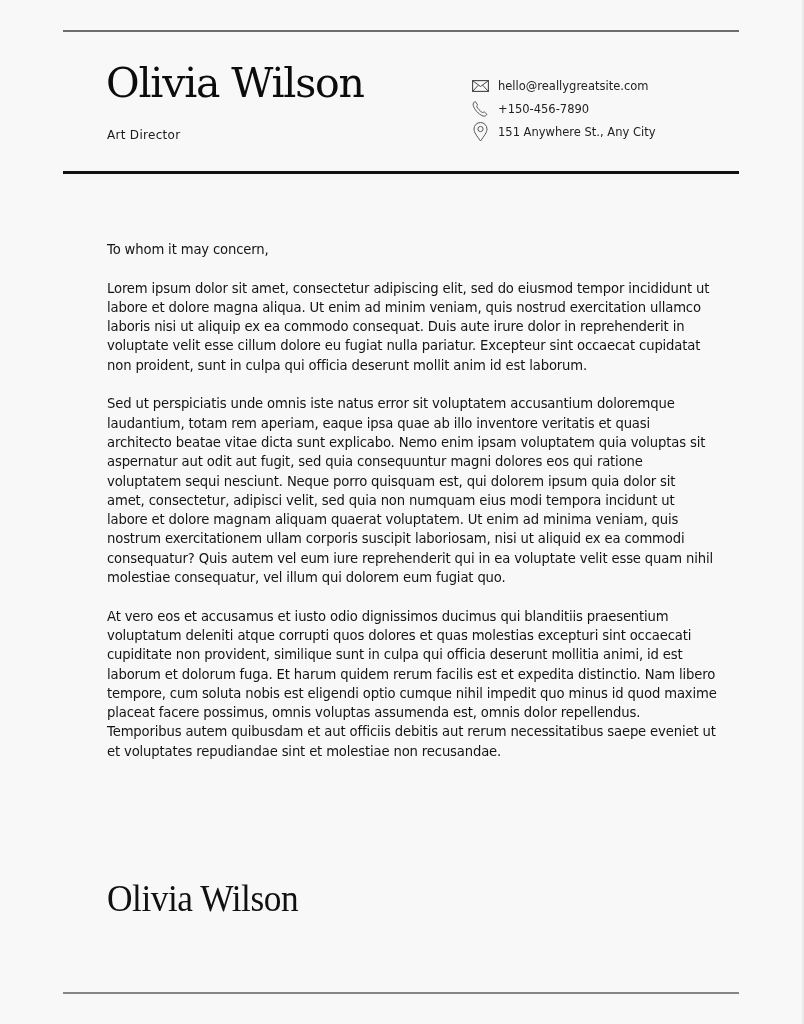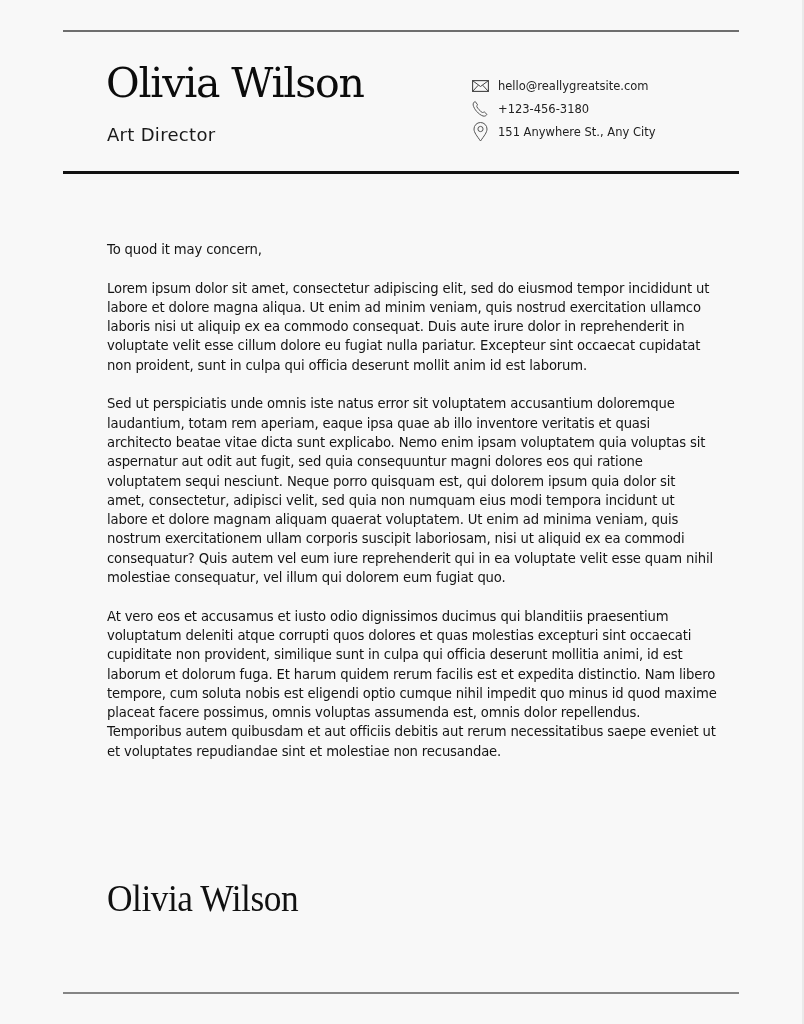--- a/index.html
+++ b/index.html
@@ -13,21 +13,21 @@
   .rule-head { position:absolute; left:63px; top:171px; width:676px; height:3px; background:#111; }
   .rule-bottom { position:absolute; left:63px; top:992px; width:676px; height:2px; background:#858585; }
 
   .name {
     position:absolute; left:106px; top:57px;
     font-family:"DejaVu Serif", serif; font-size:41px; letter-spacing:-1.2px;
     color:#0c0c0c; line-height:52px; white-space:nowrap;
   }
   .role {
     position:absolute; left:107px; top:123px;
-    font-size:18px; letter-spacing:0.3px; color:#1a1a1a; line-height:24px;
+    font-size:12px; letter-spacing:0.3px; color:#1a1a1a; line-height:24px;
   }
   .contacts { position:absolute; left:470px; top:74px; }
   .contact { display:flex; align-items:center; height:23px; }
   .contact .ic { width:20px; height:20px; margin-right:8px; display:flex; align-items:center; justify-content:center; }
   .contact .txt { font-size:11.5px; color:#222; white-space:nowrap; }
 
   .letter {
     position:absolute; left:107px; top:240px; width:610px;
     font-size:13.2px; line-height:19.3px; color:#141414; letter-spacing:-0.15px;
   }
@@ -56,37 +56,37 @@
         </svg>
     </span>
     <span class="txt">hello@reallygreatsite.com</span>
   </div>
   <div class="contact">
     <span class="ic">
       <svg width="18" height="18" viewBox="0 0 18 18">
           <path d="M4.2 1.5 C3 2 1.8 3.2 2.2 5.2 C3 9 7.5 14.5 12 16 C13.8 16.6 15.2 15.6 16 14.5 L13.2 11.8 C12.5 12.3 11.8 12.8 11 12.3 C9 11 6.8 8.5 5.9 6.8 C5.5 6 6 5.3 6.6 4.8 Z" fill="none" stroke="#555" stroke-width="1"></path>
         </svg>
     </span>
-    <span class="txt">+123-456-3180</span>
+    <span class="txt">+150-456-7890</span>
   </div>
   <div class="contact">
     <span class="ic">
       <svg width="15" height="20" viewBox="0 0 15 20">
           <path d="M7.5 19 C4 14 1 10.5 1 7 A6.5 6.5 0 0 1 14 7 C14 10.5 11 14 7.5 19 Z" fill="none" stroke="#555" stroke-width="1"></path>
           <circle cx="7.5" cy="7" r="2.6" fill="none" stroke="#555" stroke-width="1"></circle>
         </svg>
     </span>
     <span class="txt">151 Anywhere St., Any City</span>
   </div>
 </div>
 
 <div class="rule-head"></div>
 
 <div class="letter">
-  <p>To quod it may concern,</p>
+  <p>To whom it may concern,</p>
   <p>Lorem ipsum dolor sit amet, consectetur adipiscing elit, sed do eiusmod tempor incididunt ut labore et dolore magna aliqua. Ut enim ad minim veniam, quis nostrud exercitation ullamco laboris nisi ut aliquip ex ea commodo consequat. Duis aute irure dolor in reprehenderit in voluptate velit esse cillum dolore eu fugiat nulla pariatur. Excepteur sint occaecat cupidatat non proident, sunt in culpa qui officia deserunt mollit anim id est laborum.</p>
   <p>Sed ut perspiciatis unde omnis iste natus error sit voluptatem accusantium doloremque laudantium, totam rem aperiam, eaque ipsa quae ab illo inventore veritatis et quasi architecto beatae vitae dicta sunt explicabo. Nemo enim ipsam voluptatem quia voluptas sit aspernatur aut odit aut fugit, sed quia consequuntur magni dolores eos qui ratione voluptatem sequi nesciunt. Neque porro quisquam est, qui dolorem ipsum quia dolor sit amet, consectetur, adipisci velit, sed quia non numquam eius modi tempora incidunt ut labore et dolore magnam aliquam quaerat voluptatem. Ut enim ad minima veniam, quis nostrum exercitationem ullam corporis suscipit laboriosam, nisi ut aliquid ex ea commodi consequatur? Quis autem vel eum iure reprehenderit qui in ea voluptate velit esse quam nihil molestiae consequatur, vel illum qui dolorem eum fugiat quo.</p>
   <p>At vero eos et accusamus et iusto odio dignissimos ducimus qui blanditiis praesentium voluptatum deleniti atque corrupti quos dolores et quas molestias excepturi sint occaecati cupiditate non provident, similique sunt in culpa qui officia deserunt mollitia animi, id est laborum et dolorum fuga. Et harum quidem rerum facilis est et expedita distinctio. Nam libero tempore, cum soluta nobis est eligendi optio cumque nihil impedit quo minus id quod maxime placeat facere possimus, omnis voluptas assumenda est, omnis dolor repellendus. Temporibus autem quibusdam et aut officiis debitis aut rerum necessitatibus saepe eveniet ut et voluptates repudiandae sint et molestiae non recusandae.</p>
 </div>
 
 <div class="sig">Olivia Wilson</div>
 
 <div class="rule-bottom"></div>
 
 </body></html>

